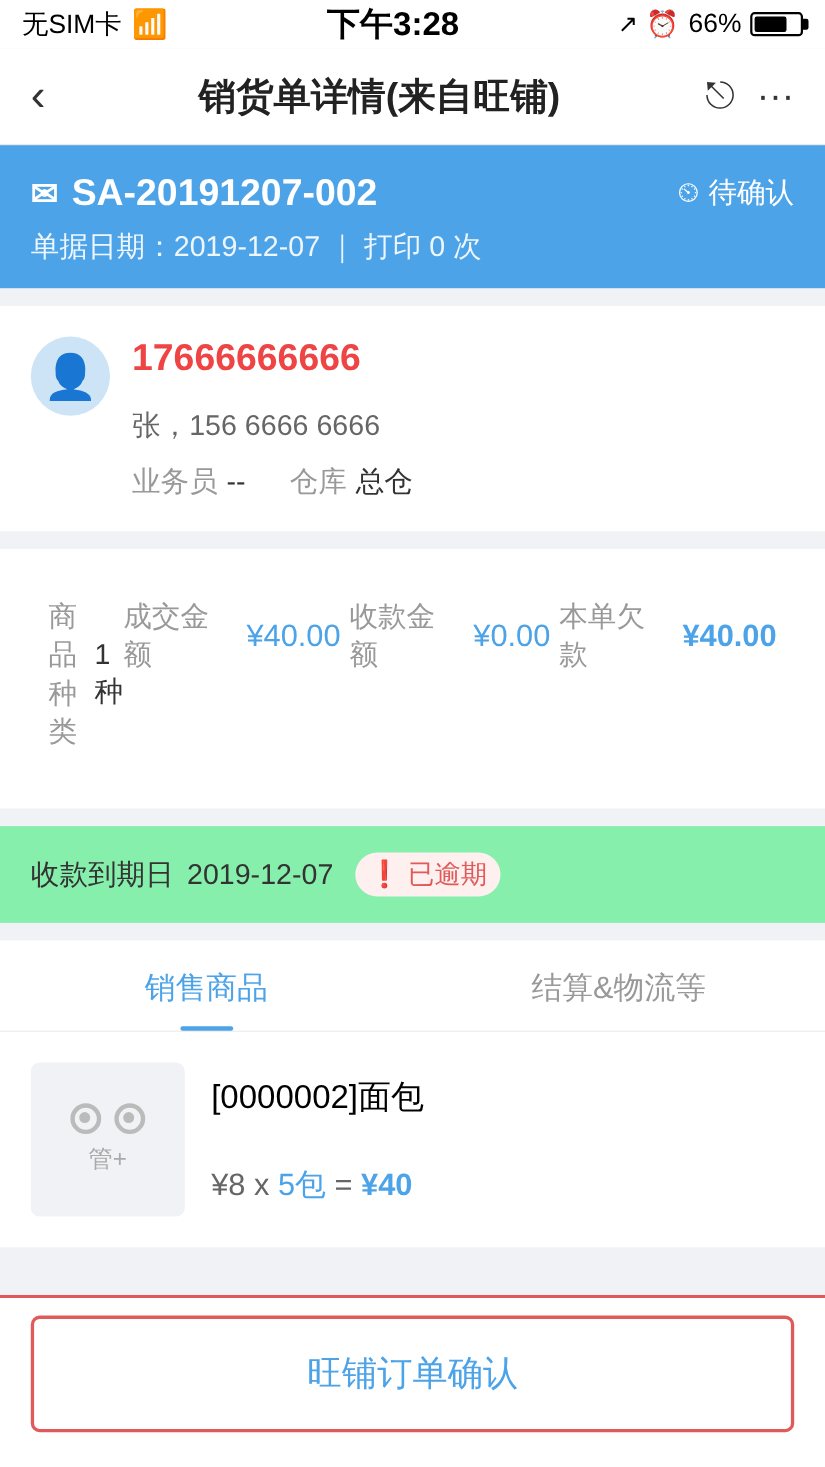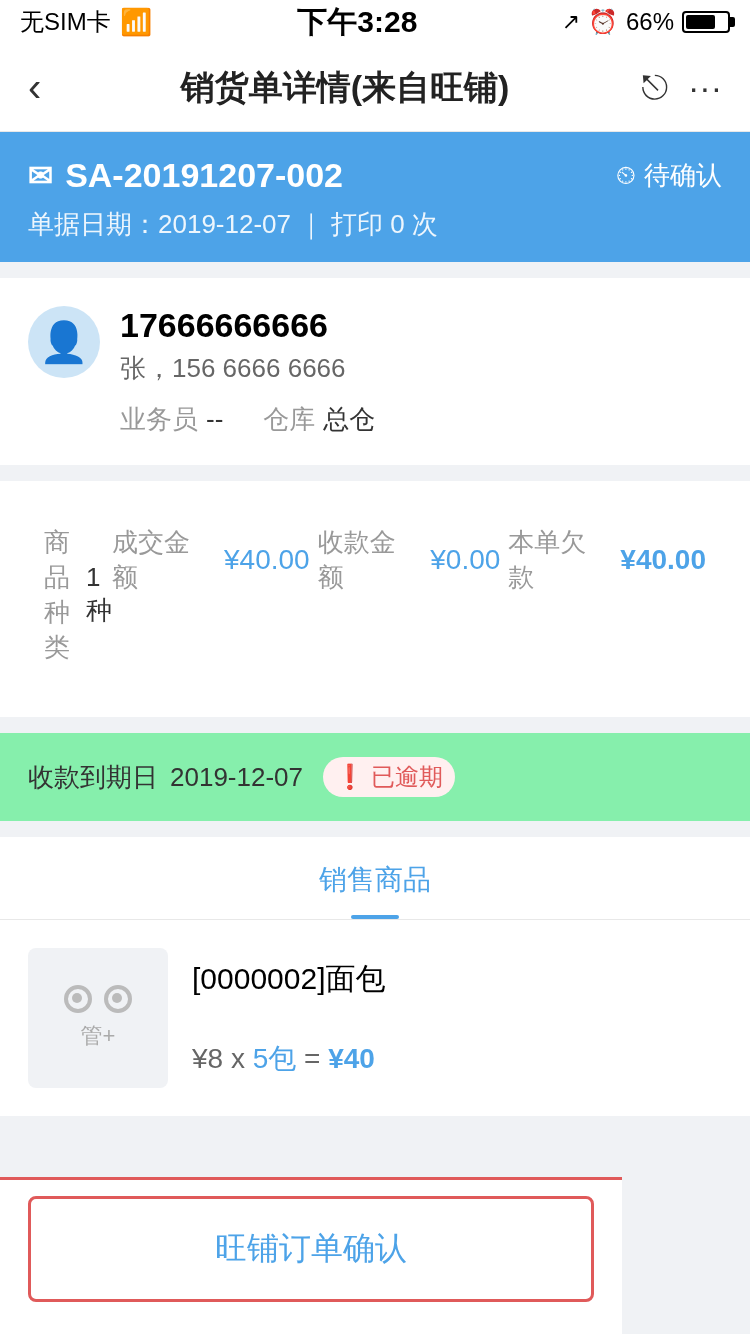--- a/index.html
+++ b/index.html
@@ -109,21 +109,21 @@
     }
     .avatar {
       width: 72px; height: 72px;
       background: #cce4f6;
       border-radius: 50%;
       display: flex; align-items: center; justify-content: center;
       flex-shrink: 0;
     }
     .avatar-icon { font-size: 40px; color: #4da3e8; }
     .customer-info { flex: 1; }
-    .customer-phone { font-size: 34px; font-weight: 600; color: #000000; margin-bottom: 6px; }
+    .customer-phone { font-size: 34px; font-weight: 600; color: #ef4444; margin-bottom: 24px; }
     .customer-name { font-size: 26px; color: #666; margin-bottom: 16px; }
     .customer-row {
       display: flex; align-items: center;
       font-size: 26px; color: #666;
       gap: 40px;
     }
     .customer-row-item { display: flex; align-items: center; gap: 8px; }
     .label-text { color: #999; }
     .value-text { color: #333; }
 
@@ -241,21 +241,21 @@
     
     .bottom-spacer {
       background: #f0f2f5;
       height: 200px;
     }
 
     
     .bottom-bar {
       position: fixed;
       bottom: 0; left: 0;
-      width: 622px;
+      width: 750px;
       background: #fff;
       padding: 16px 28px 32px;
       border-top: 3px solid #e05a5a;
     }
     .confirm-btn {
       display: block;
       width: 100%;
       padding: 28px 0;
       background: #fff;
       border: 3px solid #e05a5a;
@@ -370,20 +370,23 @@
     <span>❗</span>
     <span>已逾期</span>
   </span>
 </div>
 
 <div class="tabs-section">
   <div class="tabs-header">
     <div class="tab-item active">
       <span>销售商品</span>
     </div>
+    <div class="tab-item">
+      <span>结算&amp;物流等</span>
+    </div>
   </div>
 
   <div class="product-item">
     <div class="product-thumb">
       <div class="product-thumb-logo">
         <div class="owl-eyes">
           <div class="owl-eye"></div>
           <div class="owl-eye"></div>
         </div>
         <span style="font-size:22px;color:#aaa;margin-top:4px;">管+</span>

